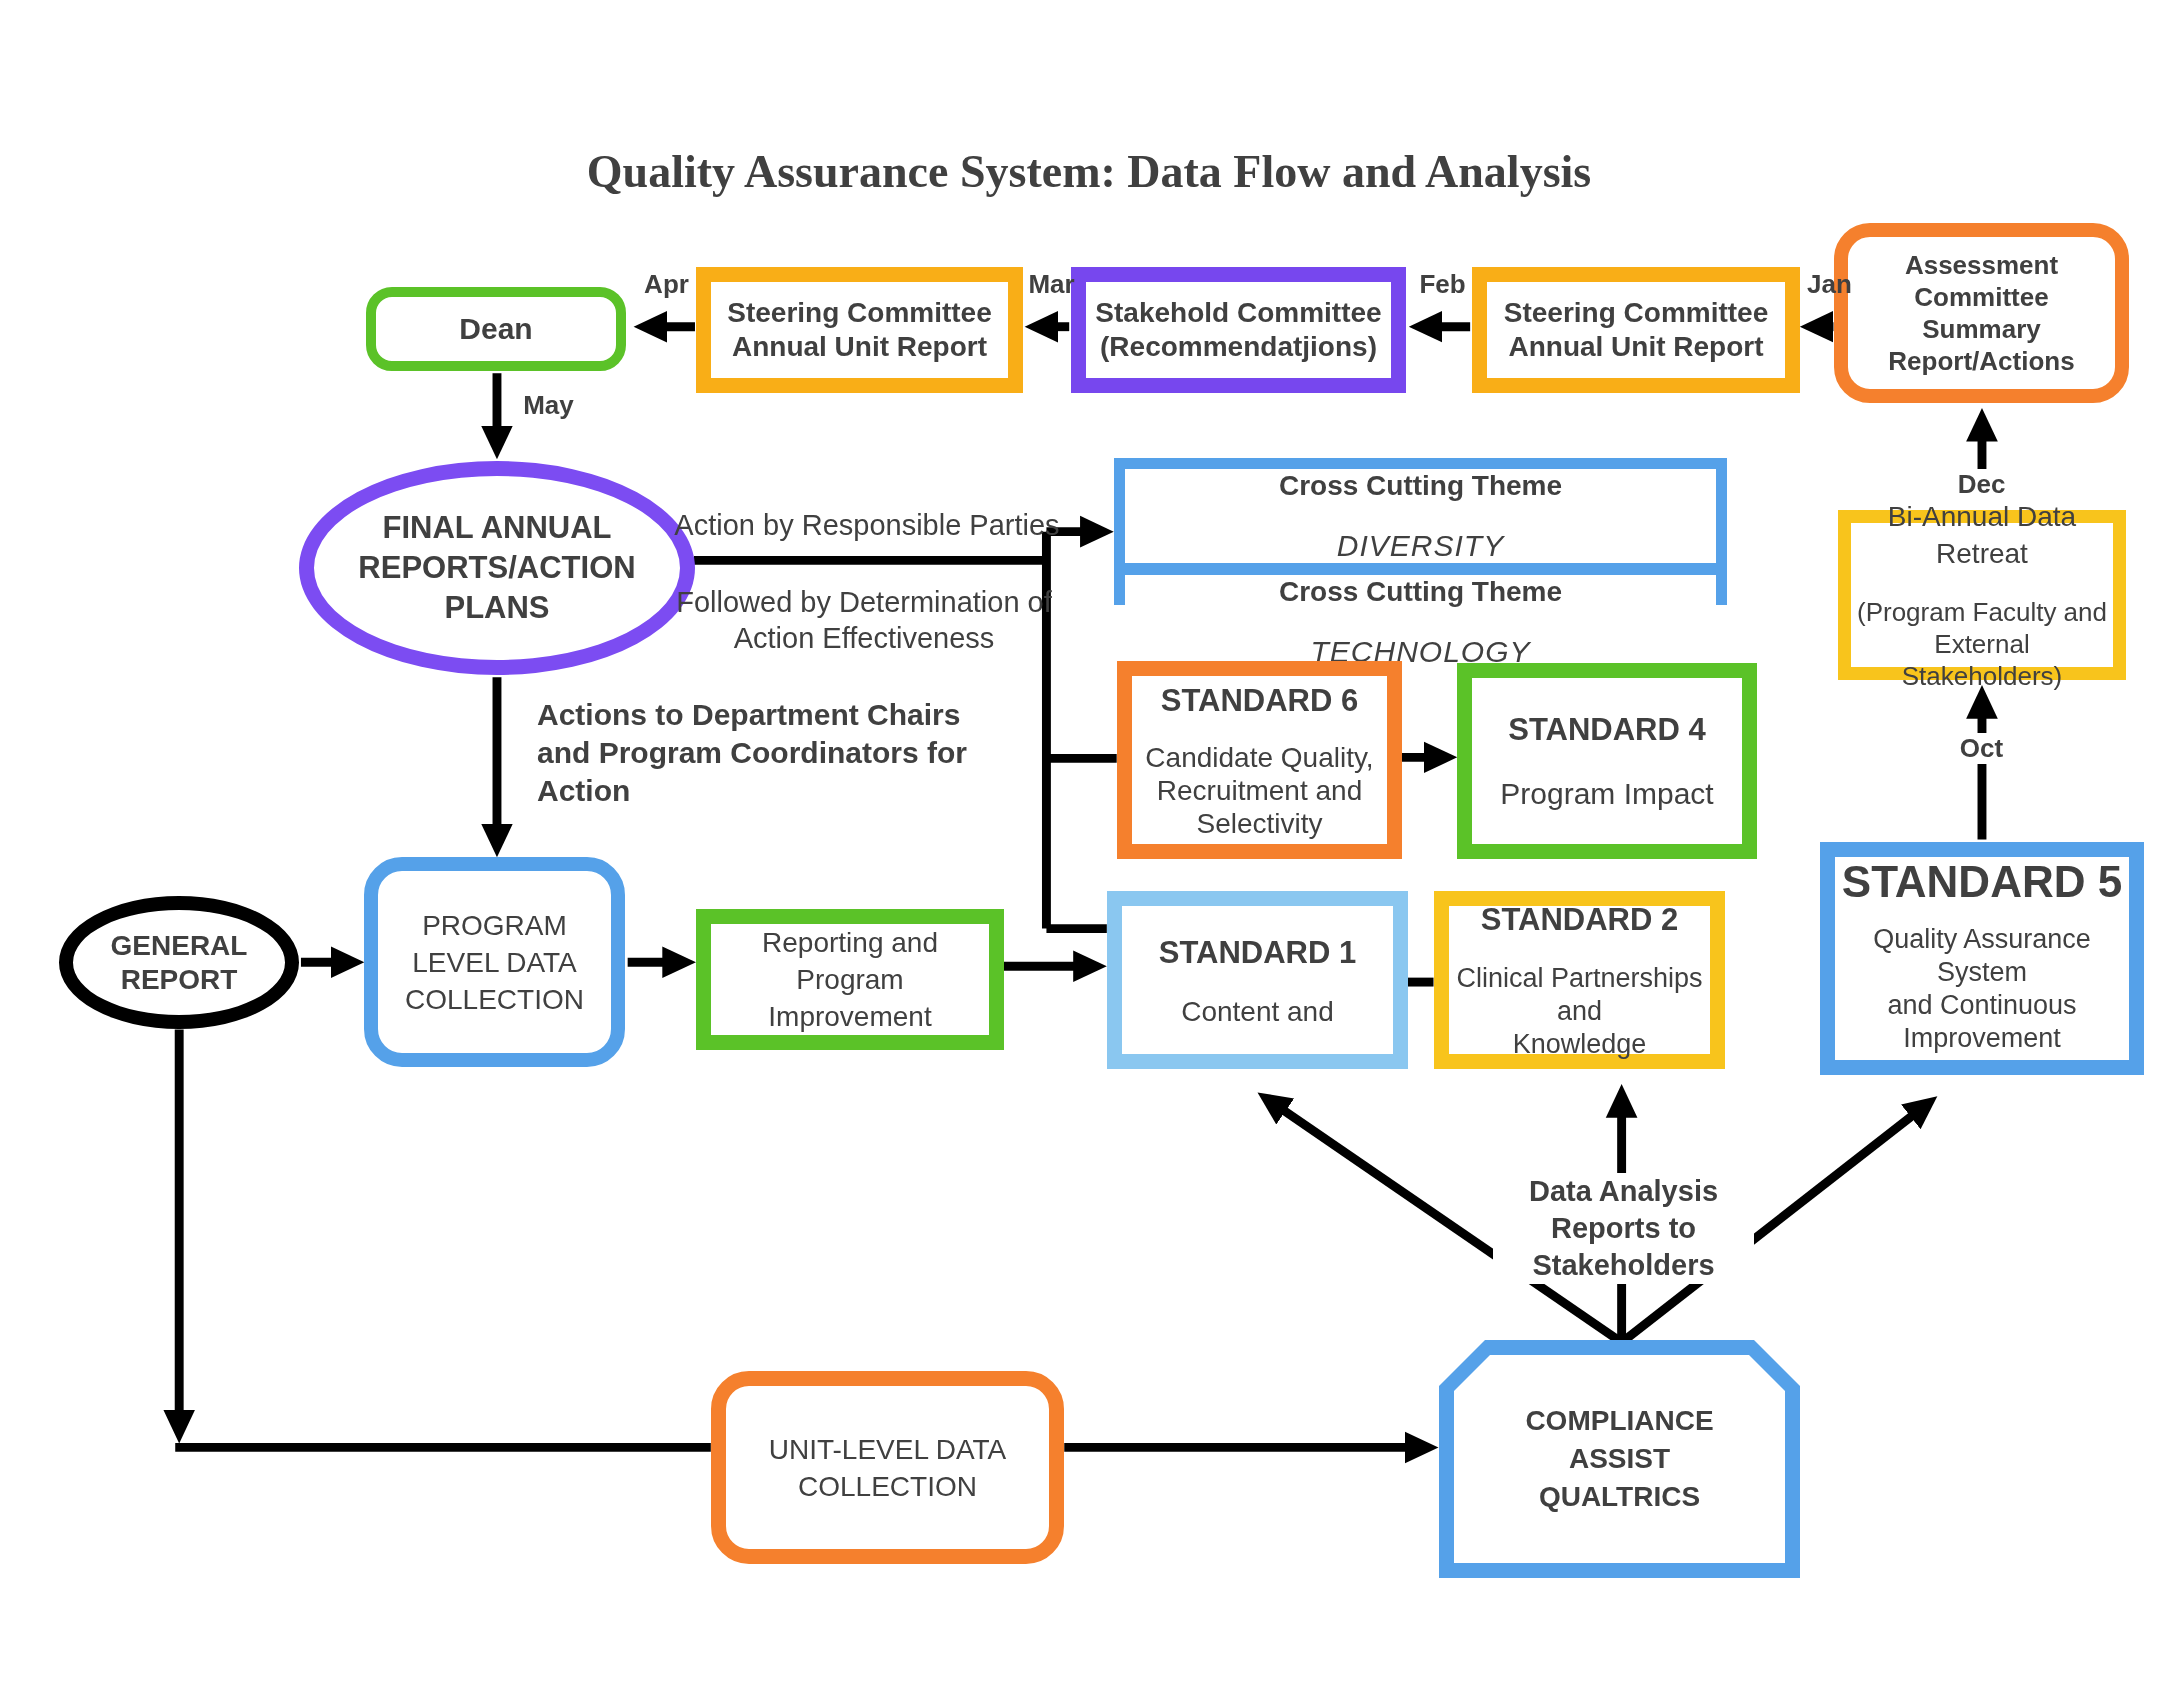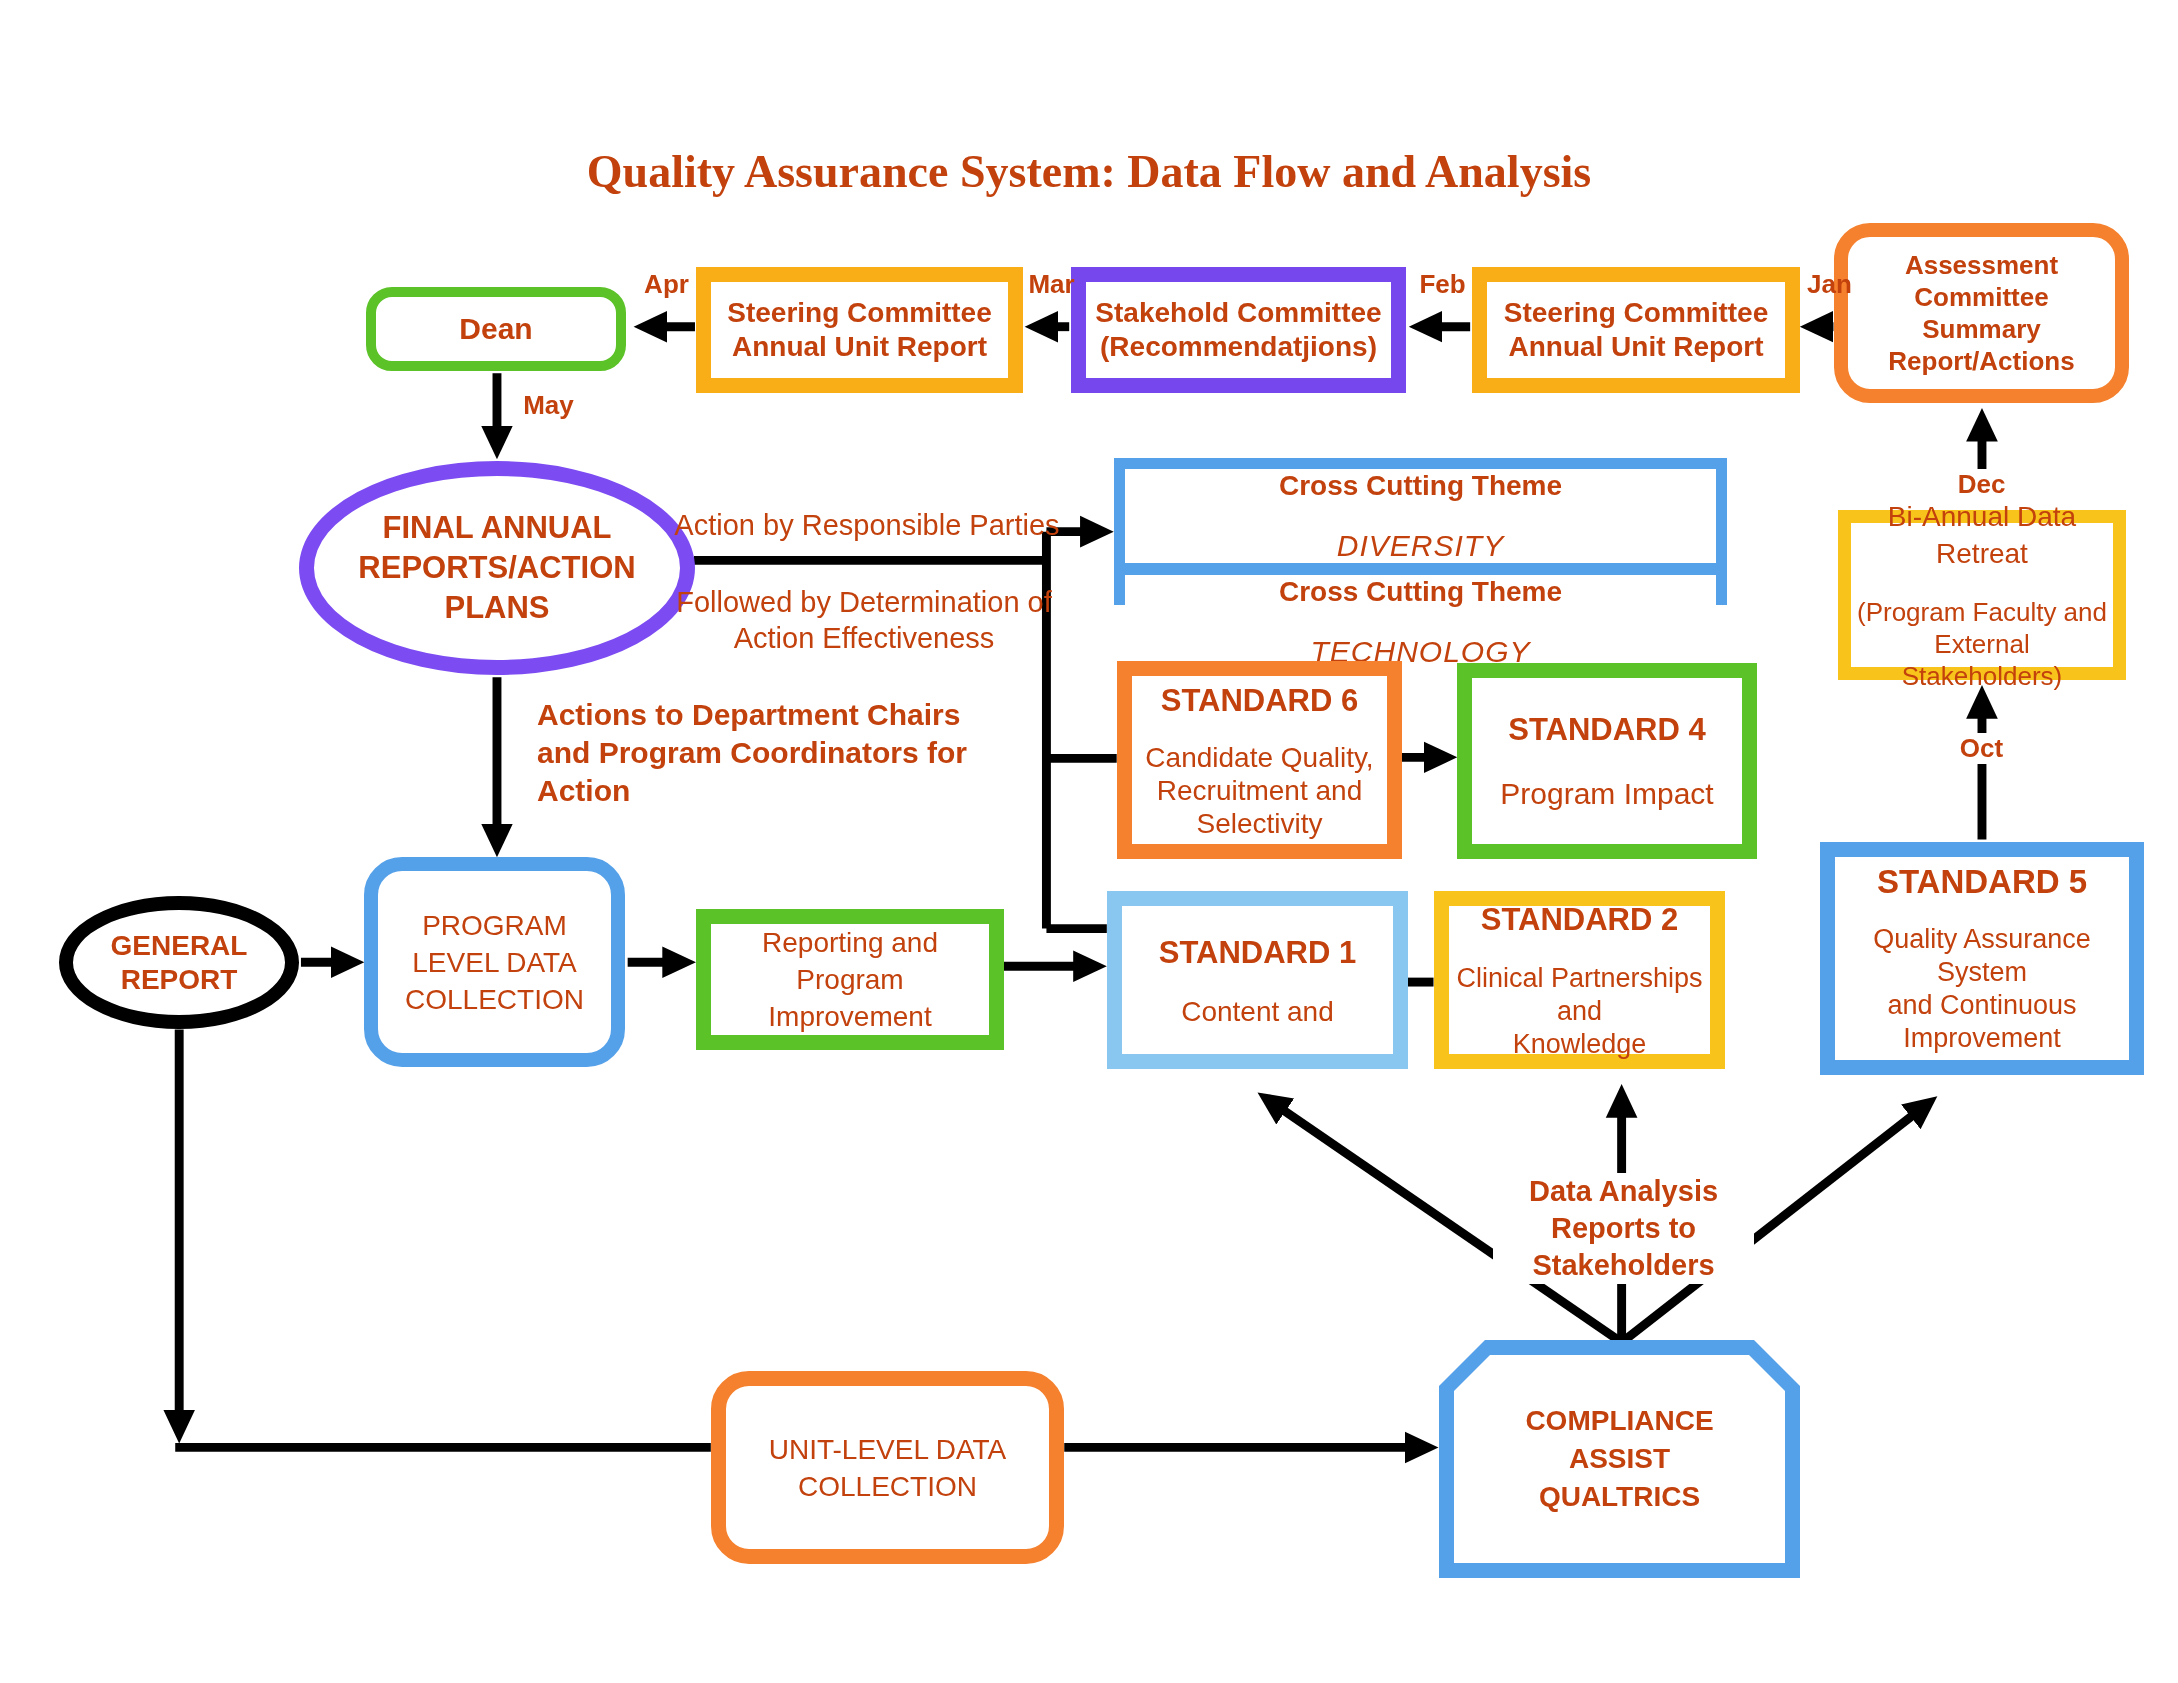--- a/index.html
+++ b/index.html
@@ -1,21 +1,21 @@
 <!DOCTYPE html>
 <html style="--green: #5BC228; --amber: #F9AE17; --gold: #F8C41C; --purple: #7747EE; --violet: #7C4CF2; --orange: #F5802D; --blue: #55A1E9; --lightblue: #8AC7F0; --arrow: #000000;"><head>
 <meta charset="utf-8">
 <style>
   html,body{margin:0;padding:0;background:#ffffff;}
   .stage{
     position:relative;
     width:2178px;height:1683px;
     background:#ffffff;
     font-family:"Liberation Sans",sans-serif;
-    color:#c2410c;
+    color:#404040;
     overflow:hidden;
   }
   .stage svg.wires{position:absolute;left:0;top:0;z-index:1;}
   .wires line, .wires polyline{stroke:#000;stroke-width:9;fill:none;}
 
   .box{
     position:absolute;z-index:2;
     background:#fff;
     display:flex;flex-direction:column;justify-content:center;align-items:center;
     text-align:center;box-sizing:border-box;
@@ -32,21 +32,21 @@
   .b-gold{border:15px solid var(--gold);}
   .b-gold13{border:13px solid var(--gold);}
   .b-violet{border:15px solid var(--violet);}
   .b-black{border:14px solid #000;}
 
   .t-b28{font-size:28px;font-weight:bold;line-height:34px;}
   .t-b26{font-size:26px;font-weight:bold;line-height:32px;}
   .t-b30{font-size:30px;font-weight:bold;line-height:38px;}
   .t-b29{font-size:28px;font-weight:normal;line-height:37px;}
   .t-b31{font-size:31px;font-weight:bold;line-height:40px;}
-  .t-b33{font-size:33px;font-weight:bold;line-height:38px;}
+  .t-b33{font-size:44px;font-weight:bold;line-height:38px;}
   .t-r28{font-size:28px;font-weight:normal;line-height:33px;}
   .t-r27{font-size:27px;font-weight:normal;line-height:33px;}
   .t-r26{font-size:26px;font-weight:normal;line-height:32px;}
   .t-r30{font-size:30px;font-weight:normal;line-height:36px;}
 
   .page-title{
     position:absolute;left:0;top:145px;width:2178px;z-index:2;
     text-align:center;font-family:"Liberation Serif",serif;
     font-weight:bold;font-size:46px;
   }

